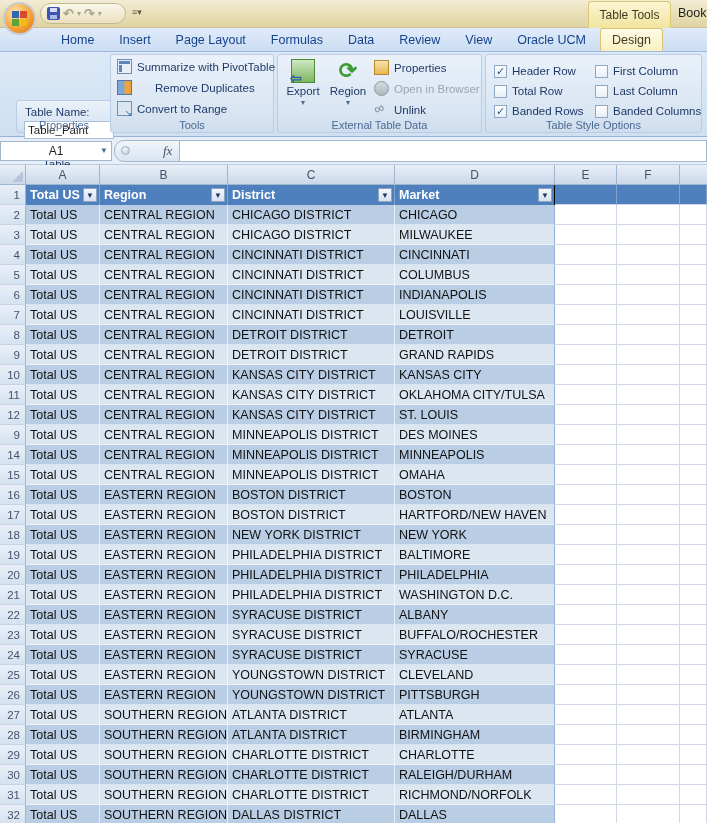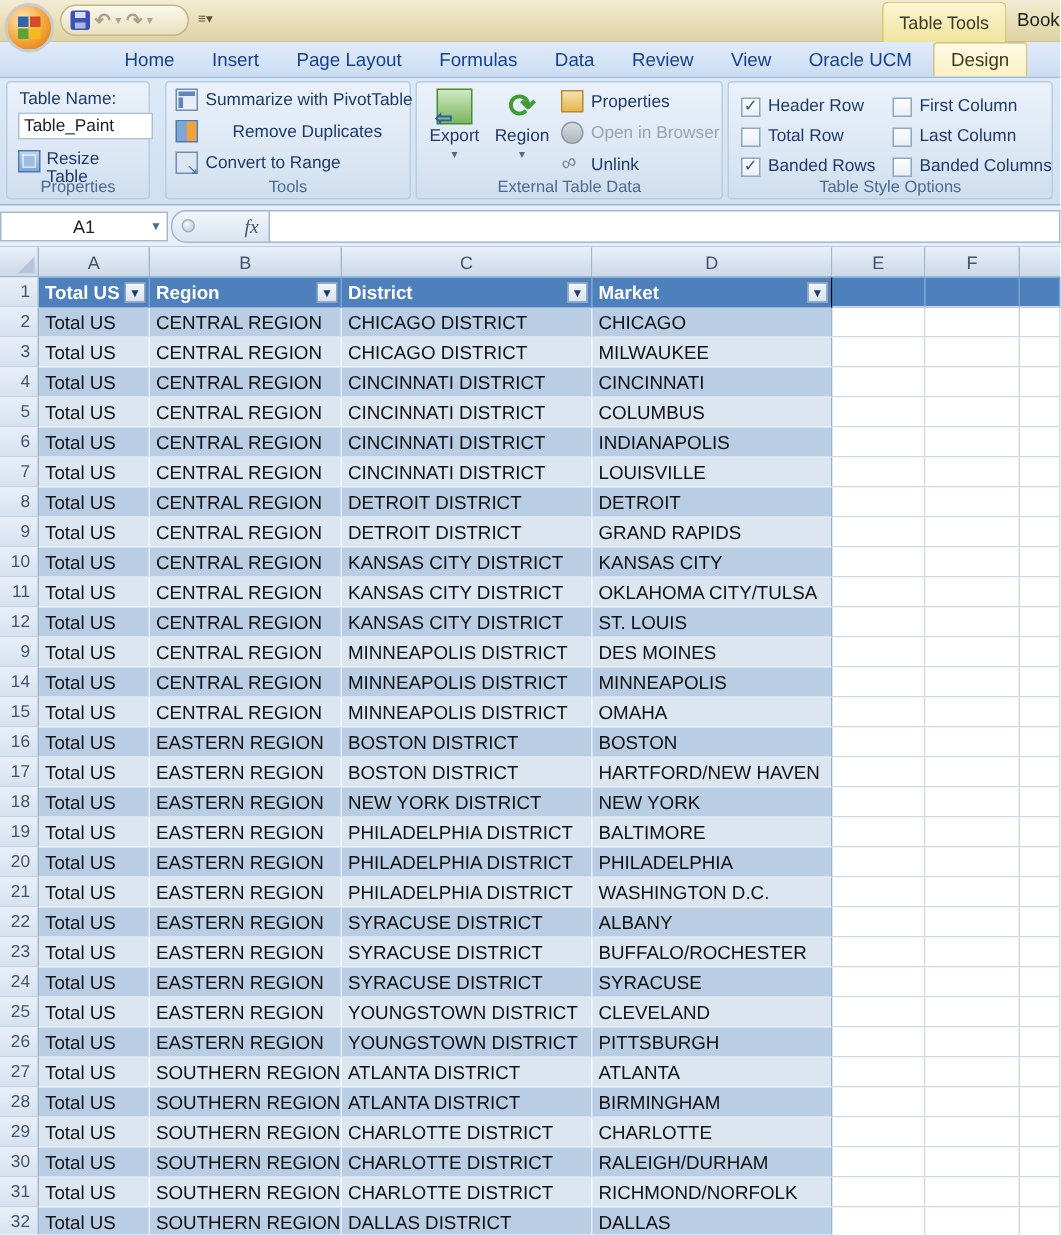--- a/index.html
+++ b/index.html
@@ -21,30 +21,30 @@
   .floppy:after { content:""; position:absolute; left:3px; bottom:1px; width:7px; height:4px; background:#AEB9E0; }
   .undoredo { color:#A9A489; font-size:13px; font-weight:bold; }
   .mini-arrow { font-size:8px; color:#A9A489; }
   .qat-custom { position:absolute; left:132px; top:7px; font-size:9px; color:#5E5838; }
   .ctx-tab-header { position:absolute; left:588px; top:1px; width:83px; height:27px; border-radius:4px 4px 0 0;
     background:linear-gradient(#FBF5D3,#F1E49E); border:1px solid #D9C878; border-bottom:none;
     font-size:12px; color:#3F3A22; display:flex; align-items:center; justify-content:center; }
   .doc-title { position:absolute; left:678px; top:6px; font-size:12.5px; color:#1F1F1F; white-space:nowrap; }
 
   
-  .tabrow { height:24px; background:linear-gradient(#E0EBFA,#CBDDF3); border-bottom:1px solid #9EBBDD; display:flex; align-items:flex-end; padding-left:72px; position:relative; }
+  .tabrow { height:24px; background:linear-gradient(#E0EBFA,#CBDDF3); border-bottom:1px solid #9EBBDD; display:flex; align-items:flex-end; padding-left:50px; position:relative; }
   .tab { font-size:12.5px; color:#15428B; padding:4px 11px 4px 11px; margin-right:3px; }
   .tab.active { background:linear-gradient(#FEFBE8,#FAF0C0); border:1px solid #D8C474; border-bottom:none; border-radius:3px 3px 0 0; color:#3F3A22; }
 
   
   .ribbon { height:85px; background:linear-gradient(#DCE9F7,#CFE0F1); border-bottom:1px solid #95B3D7; position:relative; }
   .rgroup { position:absolute; top:2px; bottom:3px; border:1px solid #B9CDE4; border-radius:3px;
     background:linear-gradient(#EAF1FA,#DAE6F3 70%,#CFDDEE); }
   .rgroup .glabel { position:absolute; left:0; right:0; bottom:1px; text-align:center; font-size:11px; color:#4C6A92; }
-  .g-props { left:4px; width:96px; }
+  .g-props { left:16px; width:96px;margin-top:46px; }
   .g-tools { left:110px; width:164px; }
   .g-ext { left:277px; width:205px; }
   .g-tso { left:485px; width:217px; }
   .tn-label { position:absolute; left:8px; top:5px; font-size:11.5px; color:#1F3A68; }
   .tn-input { position:absolute; left:7px; top:20px; width:90px; height:18px; border:1px solid #ABC1D9; background:#fff; font-size:11.5px; color:#1F1F1F; padding:1px 3px; font-family:"Liberation Sans",sans-serif; }
   .resize-btn { position:absolute; left:4px; top:43px; display:flex; align-items:flex-start; gap:4px; font-size:11.5px; color:#1F3A68; padding:2px 3px; }
   .tool-item { position:absolute; left:6px; display:flex; align-items:center; gap:5px; font-size:11.5px; color:#1F3A68; white-space:nowrap; }
   .icon16 { width:15px; height:15px; display:inline-block; flex:0 0 auto; }
   .ic-grid { background:linear-gradient(#BFD3EC,#7FA7D6); border:1px solid #4E79AC; position:relative; }
   .ic-grid:before { content:""; position:absolute; inset:2px; background:

